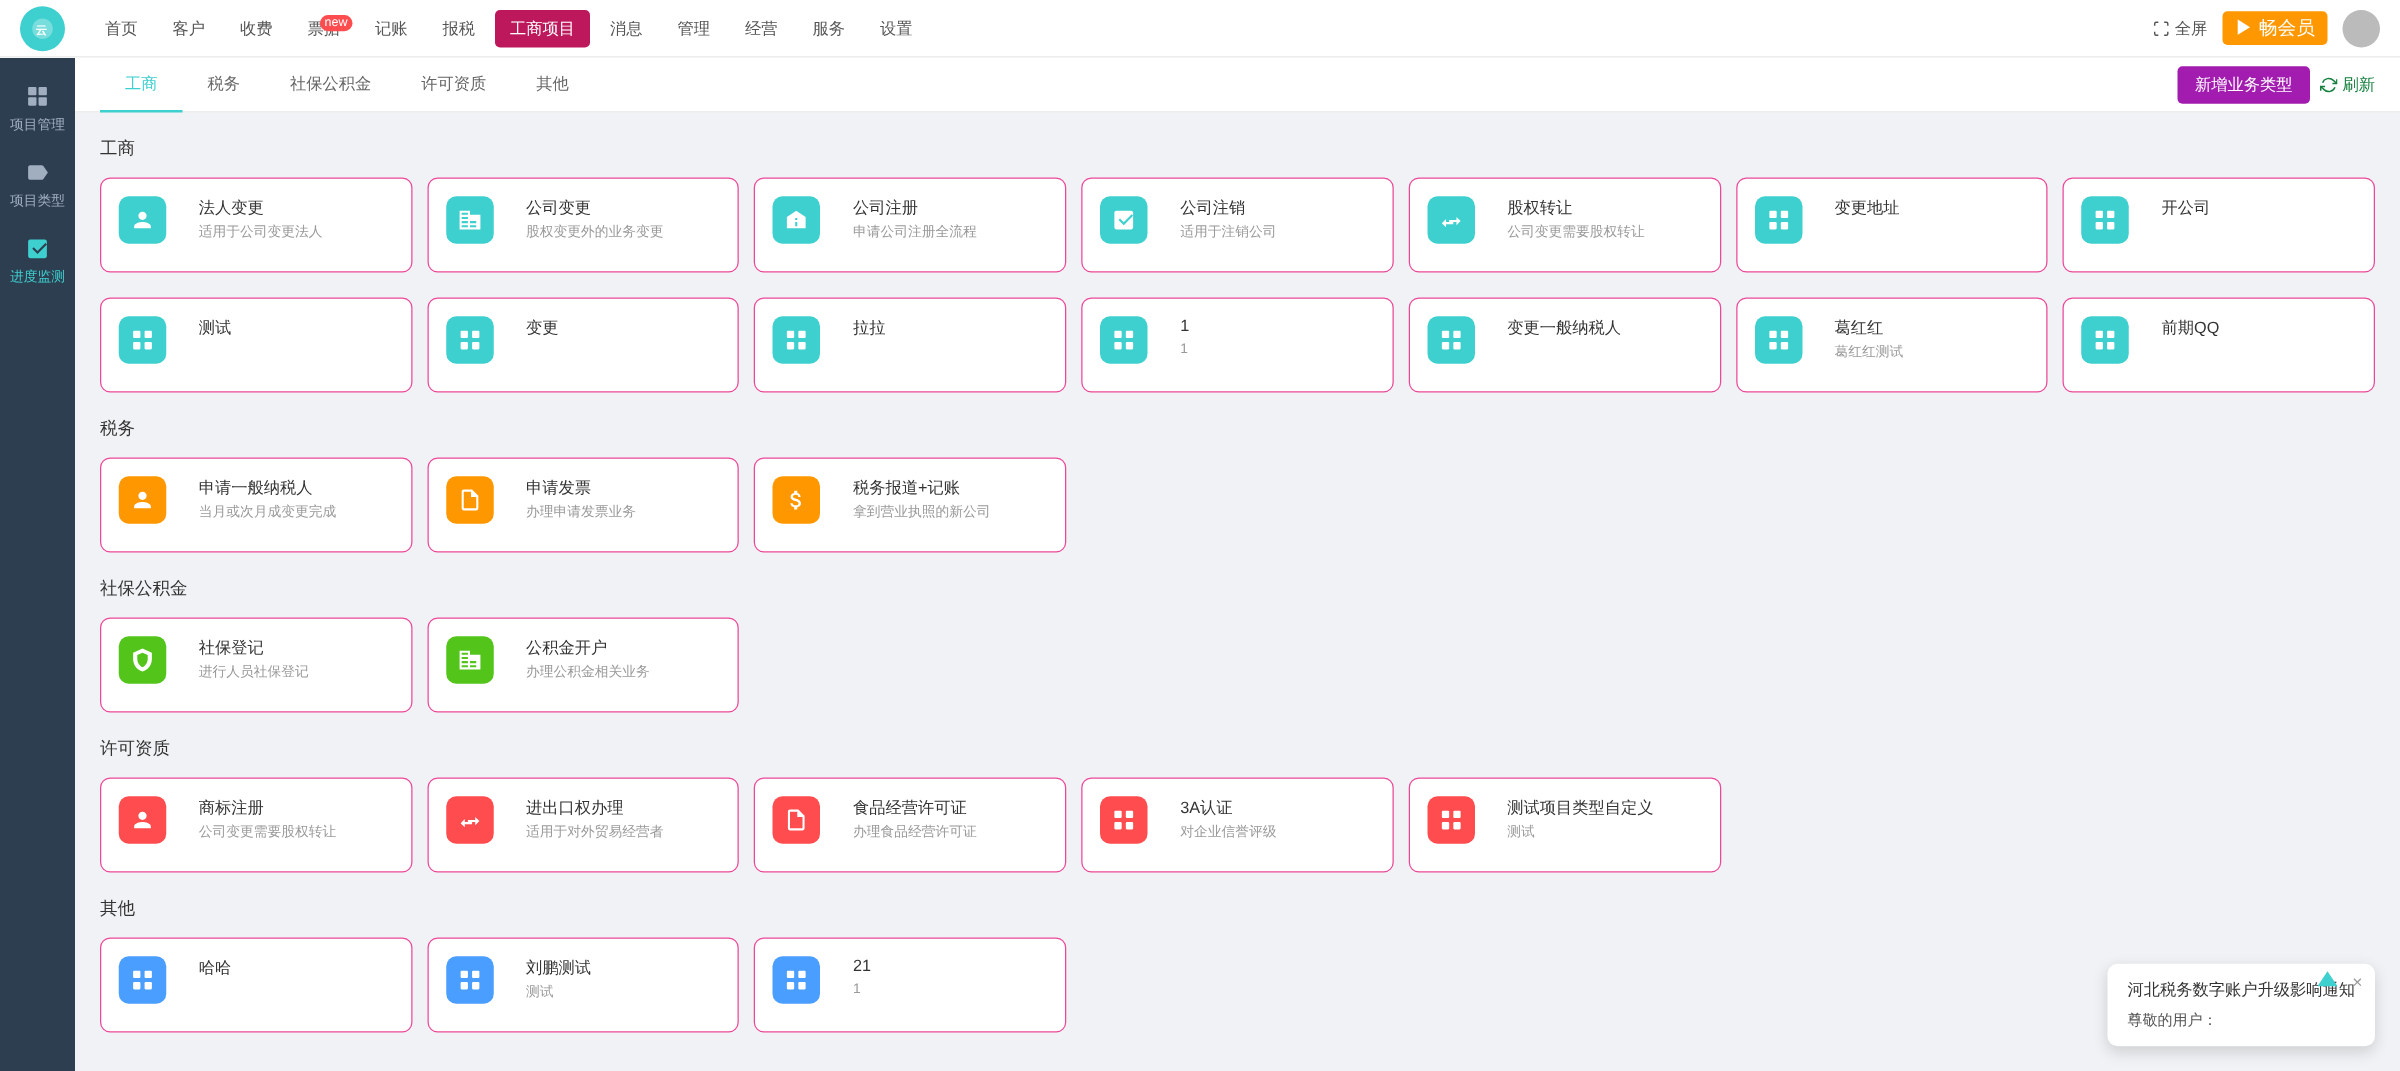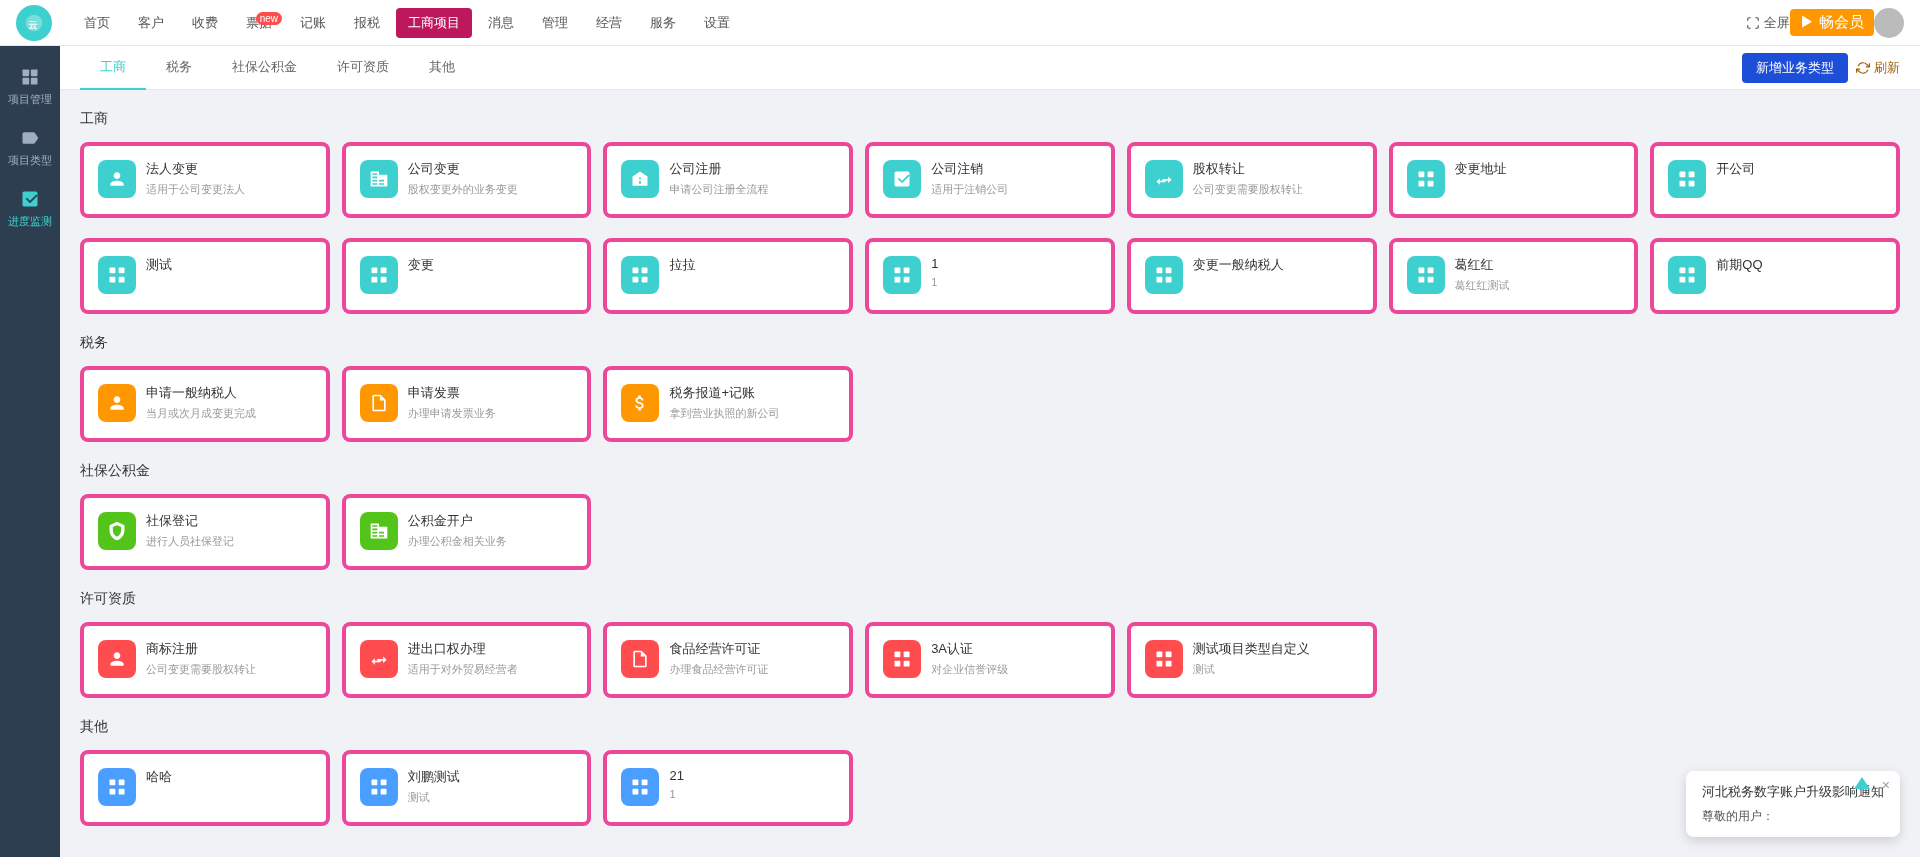--- a/index.html
+++ b/index.html
@@ -50,20 +50,21 @@
       color: #fff;
       font-size: 10px;
       padding: 1px 4px;
       border-radius: 8px;
       position: absolute;
       top: 4px; right: 2px;
     }
     .nav-right {
       display: flex;
       align-items: center;
+      gap: 12px;
       margin-left: auto;
     }
     .nav-right-btn {
       display: flex; align-items: center; gap: 4px;
       color: #555; cursor: pointer; font-size: 13px;
     }
     .vip-btn {
       background: #ff9800;
       color: #fff;
       padding: 4px 10px;
@@ -137,31 +138,31 @@
       color: #3ecfcf;
       border-bottom: 2px solid #3ecfcf;
     }
     .tabs-actions {
       margin-left: auto;
       display: flex;
       align-items: center;
       gap: 8px;
     }
     .btn-new-type {
-      background: #1d4ed8;
+      background: #a21caf;
       color: #fff;
       padding: 6px 14px;
       border-radius: 4px;
       cursor: pointer;
       font-size: 13px;
       border: none;
     }
     .btn-refresh {
       display: flex; align-items: center; gap: 4px;
-      color: #a16207; cursor: pointer; font-size: 13px;
+      color: #15803d; cursor: pointer; font-size: 13px;
       background: none; border: none;
     }
 
     
     .content-area {
       padding: 20px;
     }
 
     .section-title {
       font-size: 14px;
@@ -177,22 +178,22 @@
       margin-bottom: 20px;
     }
 
     .card {
       background: #fff;
       border-radius: 8px;
       padding: 14px;
       cursor: pointer;
       display: flex;
       align-items: flex-start;
-      gap: 10px;
-      border: 4px solid #ec4899;
+      gap: 26px;
+      border: 1px solid #ec4899;
       transition: box-shadow 0.2s;
       min-height: 76px;
     }
 
     .card-icon {
       width: 38px; height: 38px;
       border-radius: 8px;
       display: flex; align-items: center; justify-content: center;
       flex-shrink: 0;
       font-size: 18px;

